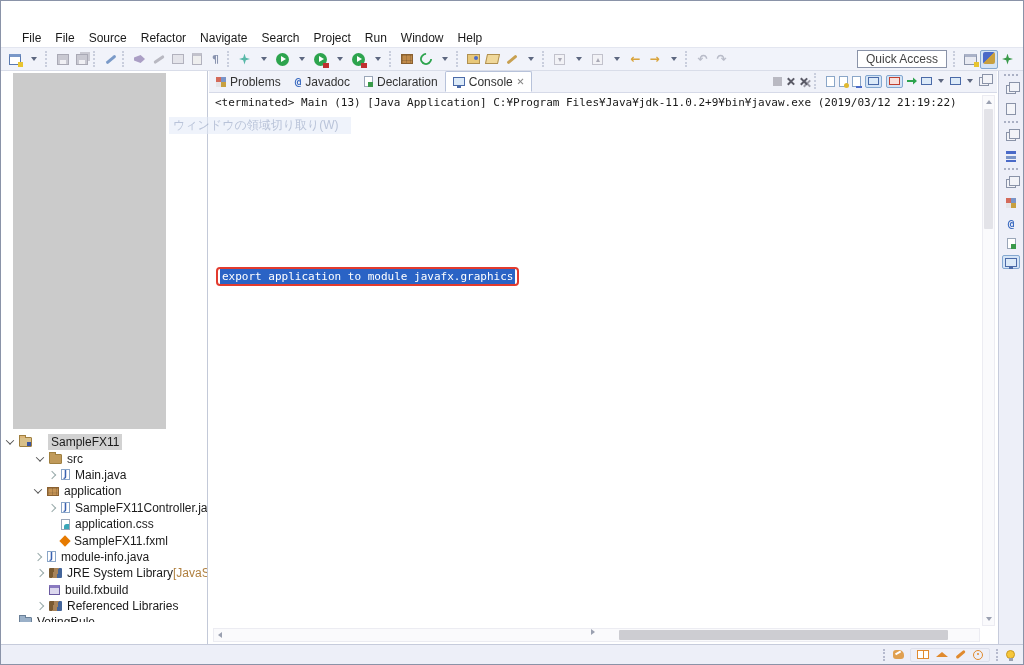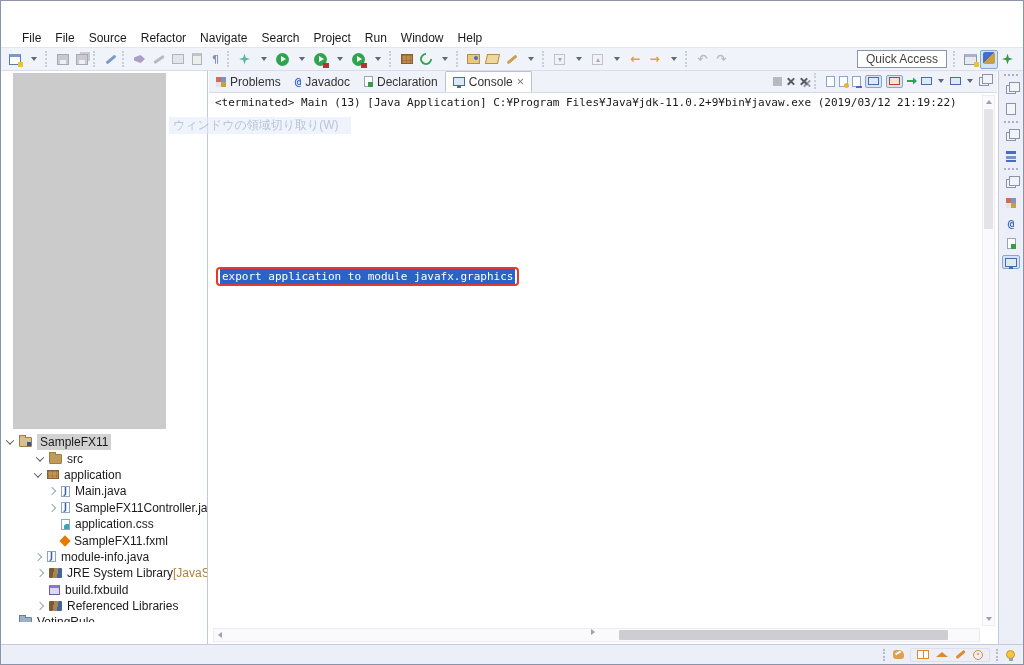--- a/index.html
+++ b/index.html
@@ -92,21 +92,21 @@
   .tree { position:relative; height:calc(100% - 22px); overflow:hidden; padding-top:363px; }
   .redact-blob { position:absolute; left:12px; top:2px; width:153px; height:356px; background:#cbcbcb; }
   .trow { height:16.4px; display:flex; align-items:center; white-space:nowrap; }
   .lvl0 { padding-left:6px; } .lvl1 { padding-left:36px; } .lvl2 { padding-left:34px; } .lvl3 { padding-left:48px; }
   .tw { width:6px; height:6px; margin:0 4px 0 0; flex:0 0 6px; }
   .tw.open { border-right:1.4px solid #555; border-bottom:1.4px solid #555; transform:rotate(45deg) translate(-1px,-1px); }
   .tw.closed { border-right:1.4px solid #9aa; border-bottom:1.4px solid #9aa; transform:rotate(-45deg); }
   .tw.none { border:none; }
   .tico { margin:0 5px 0 2px; flex:0 0 auto; }
   .tlbl { color:#1b1b1b; }
-  .tlbl.selrow { background:#d2d2d2; padding:1px 3px; }
+  .tlbl.selrow { background:#d2d2d2; padding:1px 3px;margin-left:11px; }
   .suffix { color:#b08040; }
   .fold { width:13px; height:10px; background:#dcb67a; border:1px solid #a08040; border-radius:1px; position:relative; }
   .fold::before { content:""; position:absolute; top:-3px; left:-1px; width:5px; height:2px; background:#dcb67a; border:1px solid #a08040; border-bottom:none; }
   .proj { background:#d8c08a; } .proj::after { content:""; position:absolute; right:0; bottom:0; width:4px; height:4px; background:#3a55a0; }
   .pkgf { background:#c09a5a; } .pkgf::before { background:#c09a5a; }
   .pkg { width:12px; height:9px; background:#c59455; background-image:linear-gradient(#00000026 1px,transparent 1px),linear-gradient(90deg,#00000026 1px,transparent 1px); background-size:4px 4.5px; border:1px solid #8a6030; }
   .jf { width:9px; height:11px; background:#fff; border:1px solid #8aa6c8; font:bold 8px "DejaVu Sans", sans-serif; color:#3a62b0; display:flex; align-items:center; justify-content:center; }
   .jf::after { content:"J"; }
   .cssf { width:9px; height:11px; background:#fff; border:1px solid #9aa6b8; position:relative; }
   .cssf::after { content:""; position:absolute; right:0; bottom:0; width:5px; height:5px; background:#3aa6b8; border-radius:50% 0 0 0; }
@@ -341,29 +341,29 @@
         <div class="trow lvl0">
           <span class="tw open"></span>
           <span class="tico fold proj"></span>
           <span class="tlbl selrow">SampleFX11</span>
         </div>
         <div class="trow lvl1">
           <span class="tw open"></span>
           <span class="tico fold pkgf"></span>
           <span class="tlbl">src</span>
         </div>
+        <div class="trow lvl3">
+          <span class="tw closed"></span>
+          <span class="tico jf"></span>
+          <span class="tlbl">Main.java</span>
+        </div>
         <div class="trow lvl2">
           <span class="tw open"></span>
           <span class="tico pkg"></span>
           <span class="tlbl">application</span>
-        </div>
-        <div class="trow lvl3">
-          <span class="tw closed"></span>
-          <span class="tico jf"></span>
-          <span class="tlbl">Main.java</span>
         </div>
         <div class="trow lvl3">
           <span class="tw closed"></span>
           <span class="tico jf"></span>
           <span class="tlbl">SampleFX11Controller.java</span>
         </div>
         <div class="trow lvl3">
           <span class="tw none"></span>
           <span class="tico cssf"></span>
           <span class="tlbl">application.css</span>

